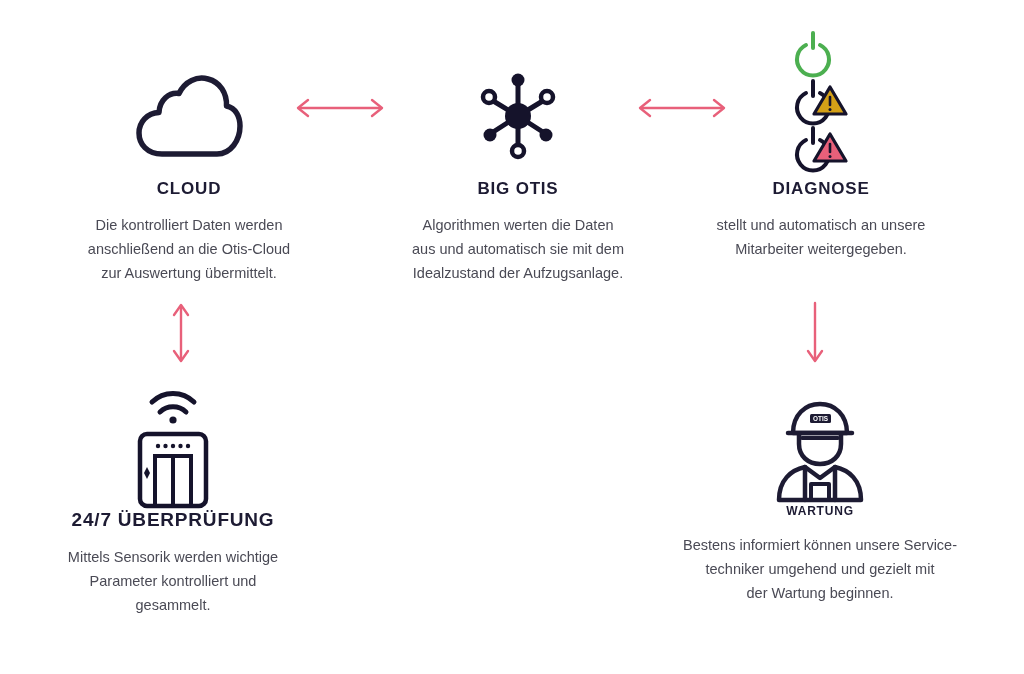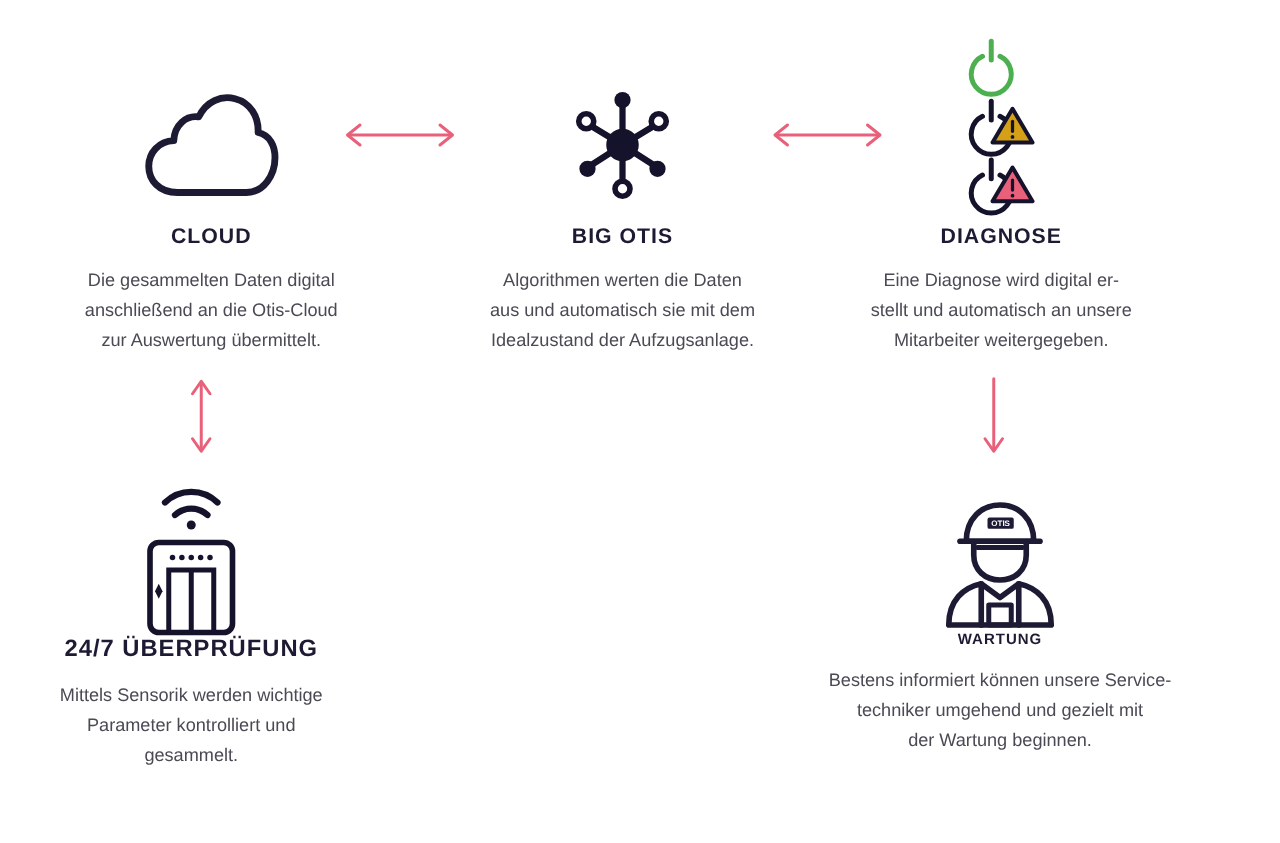--- a/index.html
+++ b/index.html
@@ -13,20 +13,21 @@
     font-family: "Liberation Sans", sans-serif;
     color: #1d1b33;
     overflow: hidden;
     position: relative;
   }
 
   .canvas {
     position: relative;
     width: 932px;
     height: 674px;
+    margin-left: 20px;
   }
 
   
   .node {
     position: absolute;
     text-align: center;
   }
   .node .icon-area {
     height: 140px;
     display: flex;
@@ -86,21 +87,21 @@
   <div class="node" id="node-cloud">
     <div class="icon-area">
       <svg width="108" height="86" viewBox="0 0 108 86">
         <path d="M27 81 C12 81 4 71 4 60 C4 49 12 40 24 39.5 C24.5 27 34 19 44 20.5
                  C50 8 62 3 73 6 C85 9 92 20 91.5 33 C101 35 105 44 105 53
                  C105 67 96 81 82 81 Z" fill="none" stroke="#1d1b33" stroke-width="5.5" stroke-linejoin="round" stroke-linecap="round"></path>
       </svg>
     </div>
     <div class="title">CLOUD</div>
     <div class="desc">
-      <div>Die gesammelten Daten digital</div>
+      <div>Die kontrolliert Daten werden</div>
       <div>anschließend an die Otis-Cloud</div>
       <div>zur Auswertung übermittelt.</div>
     </div>
   </div>
 
   <div class="arrow" id="arrow-cloud-bigdata">
     <svg width="96" height="26" viewBox="0 0 96 26">
       <line x1="8" y1="13" x2="88" y2="13" stroke="#e8607a" stroke-width="2.4" stroke-linecap="round"></line>
       <polyline points="16,5 6,13 16,21" fill="none" stroke="#e8607a" stroke-width="2.4" stroke-linecap="round" stroke-linejoin="round"></polyline>
       <polyline points="80,5 90,13 80,21" fill="none" stroke="#e8607a" stroke-width="2.4" stroke-linecap="round" stroke-linejoin="round"></polyline>
@@ -164,21 +165,20 @@
           <path d="M24 109 A16 16 0 1 0 38 109" fill="none" stroke="#15132b" stroke-width="4" stroke-linecap="round"></path>
           <line x1="31" y1="97" x2="31" y2="112" stroke="#15132b" stroke-width="4" stroke-linecap="round"></line>
           <path d="M48 103 L64 130 L32 130 Z" fill="#e8607a" stroke="#15132b" stroke-width="3.2" stroke-linejoin="round"></path>
           <line x1="48" y1="113" x2="48" y2="121" stroke="#15132b" stroke-width="2.6" stroke-linecap="round"></line>
           <circle cx="48" cy="125.5" r="1.5" fill="#15132b"></circle>
         </g>
       </svg>
     </div>
     <div class="title">DIAGNOSE</div>
     <div class="desc">
-      <div>Eine Diagnose wird digital er-</div>
       <div>stellt und automatisch an unsere</div>
       <div>Mitarbeiter weitergegeben.</div>
     </div>
   </div>
 
   <div class="arrow" id="arrow-ueberpruefung-cloud">
     <svg width="26" height="66" viewBox="0 0 26 66">
       <line x1="13" y1="7" x2="13" y2="59" stroke="#e8607a" stroke-width="2.4" stroke-linecap="round"></line>
       <polyline points="6,15 13,5 20,15" fill="none" stroke="#e8607a" stroke-width="2.4" stroke-linecap="round" stroke-linejoin="round"></polyline>
       <polyline points="6,51 13,61 20,51" fill="none" stroke="#e8607a" stroke-width="2.4" stroke-linecap="round" stroke-linejoin="round"></polyline>

